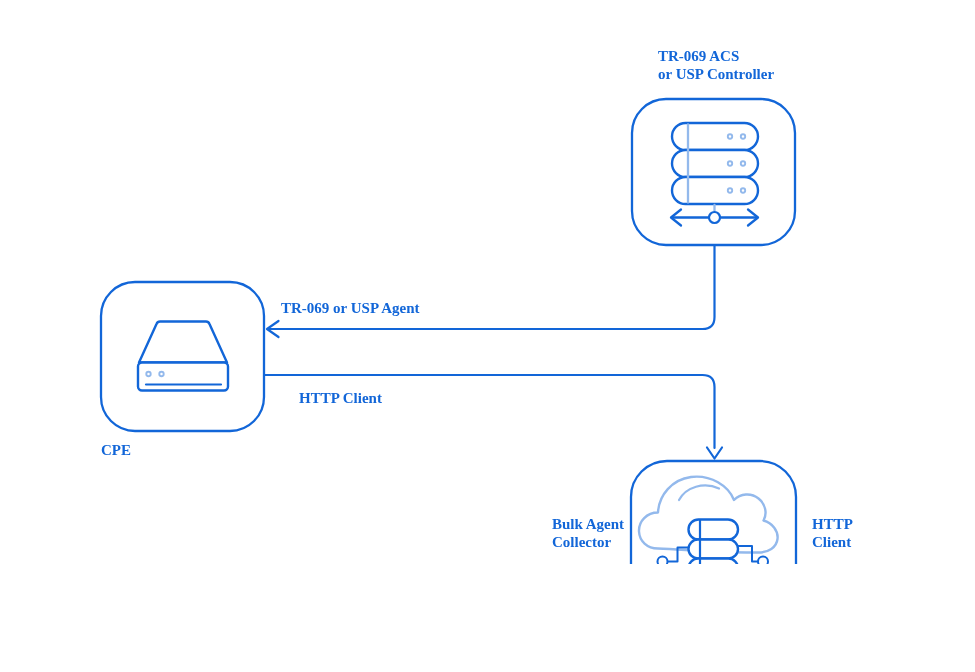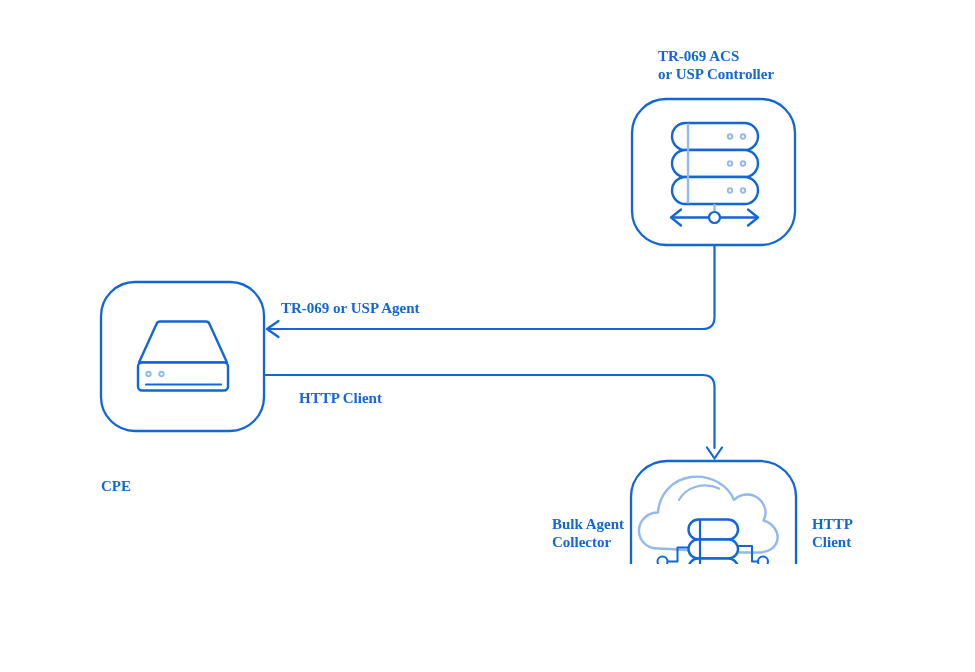--- a/index.html
+++ b/index.html
@@ -105,21 +105,21 @@
           <circle class="sdf" cx="763" cy="561.5" r="5" style="stroke-width:2"></circle>
           <circle class="sdf" cx="713.5" cy="589" r="5.5" style="stroke-width:2"></circle>
         </g>
       </g>
     </g>
   </svg>
 
   <div class="lbl" style="left:658px;top:47px;">TR-069 ACS
 or USP Controller</div>
 
-  <div class="lbl center" style="left:101px;top:441px;width:163px;margin-top:36px;">CPE</div>
+  <div class="lbl center" style="left:101px;top:441px;width:163px;">CPE</div>
 
   <div class="lbl" style="left:552px;top:515px;">Bulk Agent
 Collector</div>
 
   <div class="lbl" style="left:812px;top:515px;">HTTP
 Client</div>
 
   <div class="lbl center" style="left:281px;top:299px;width:300px;">TR-069 or USP Agent</div>
 
   <div class="lbl center" style="left:299px;top:389px;width:200px;">HTTP Client</div>

